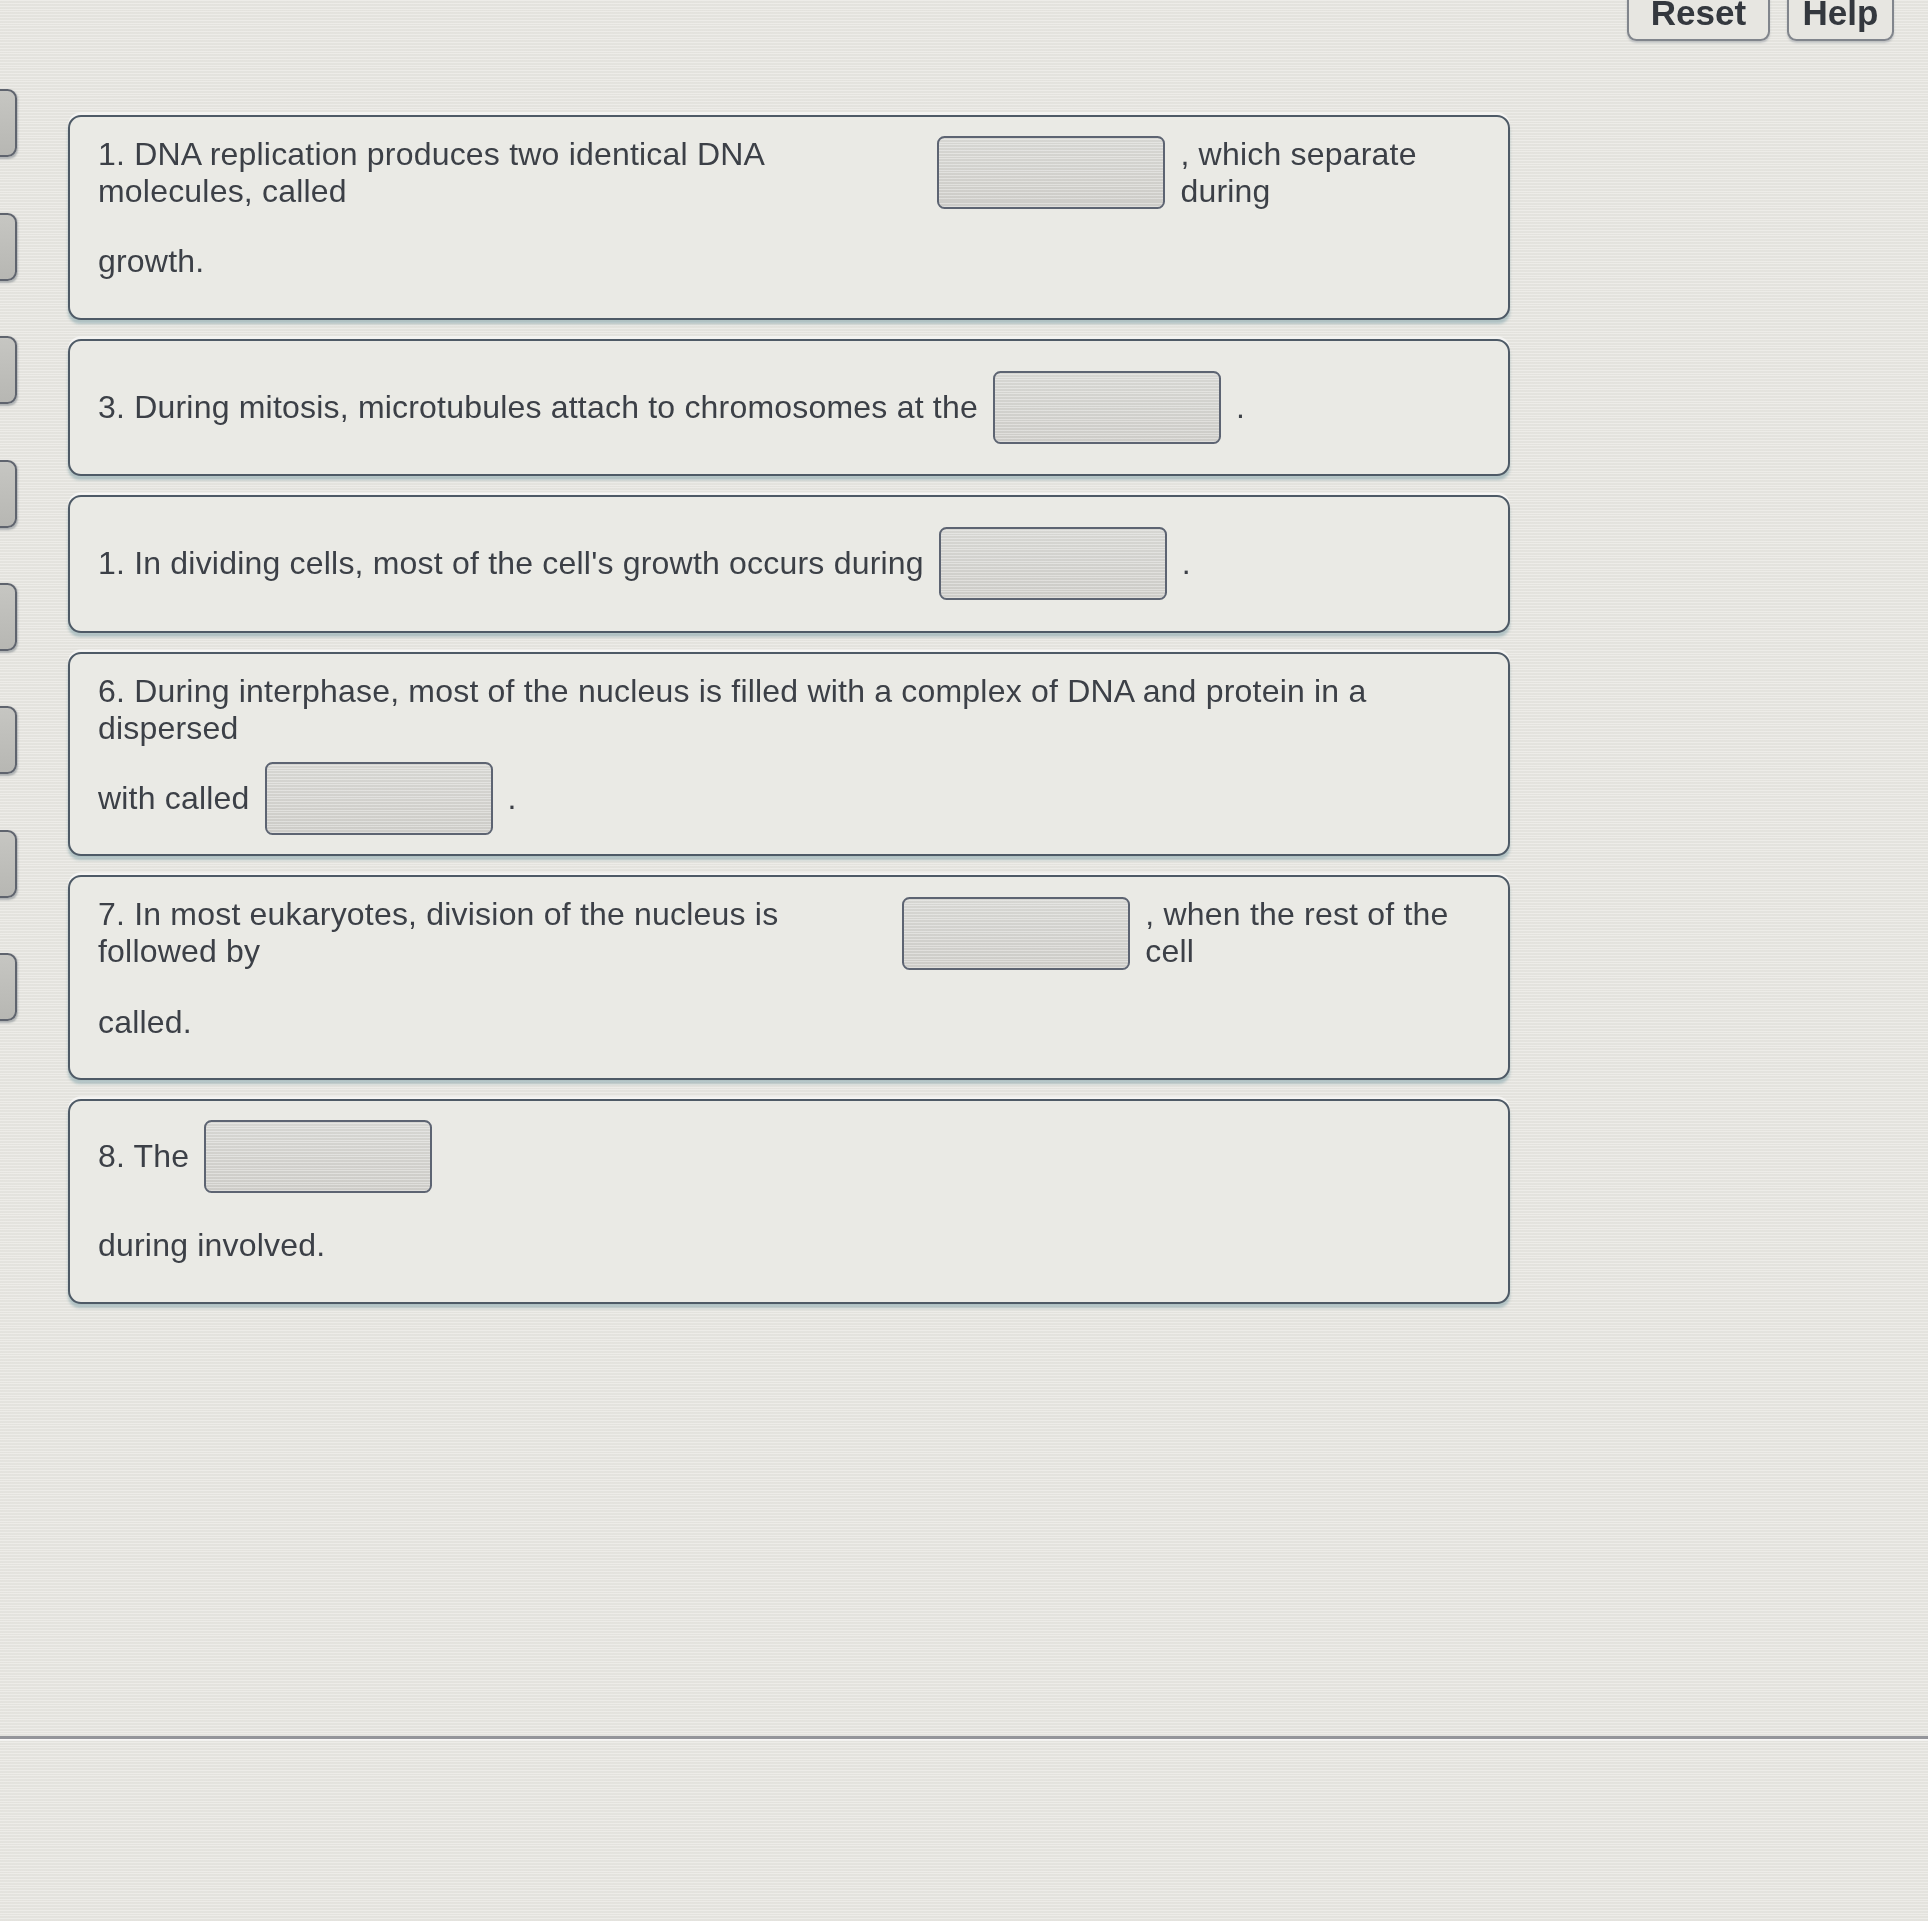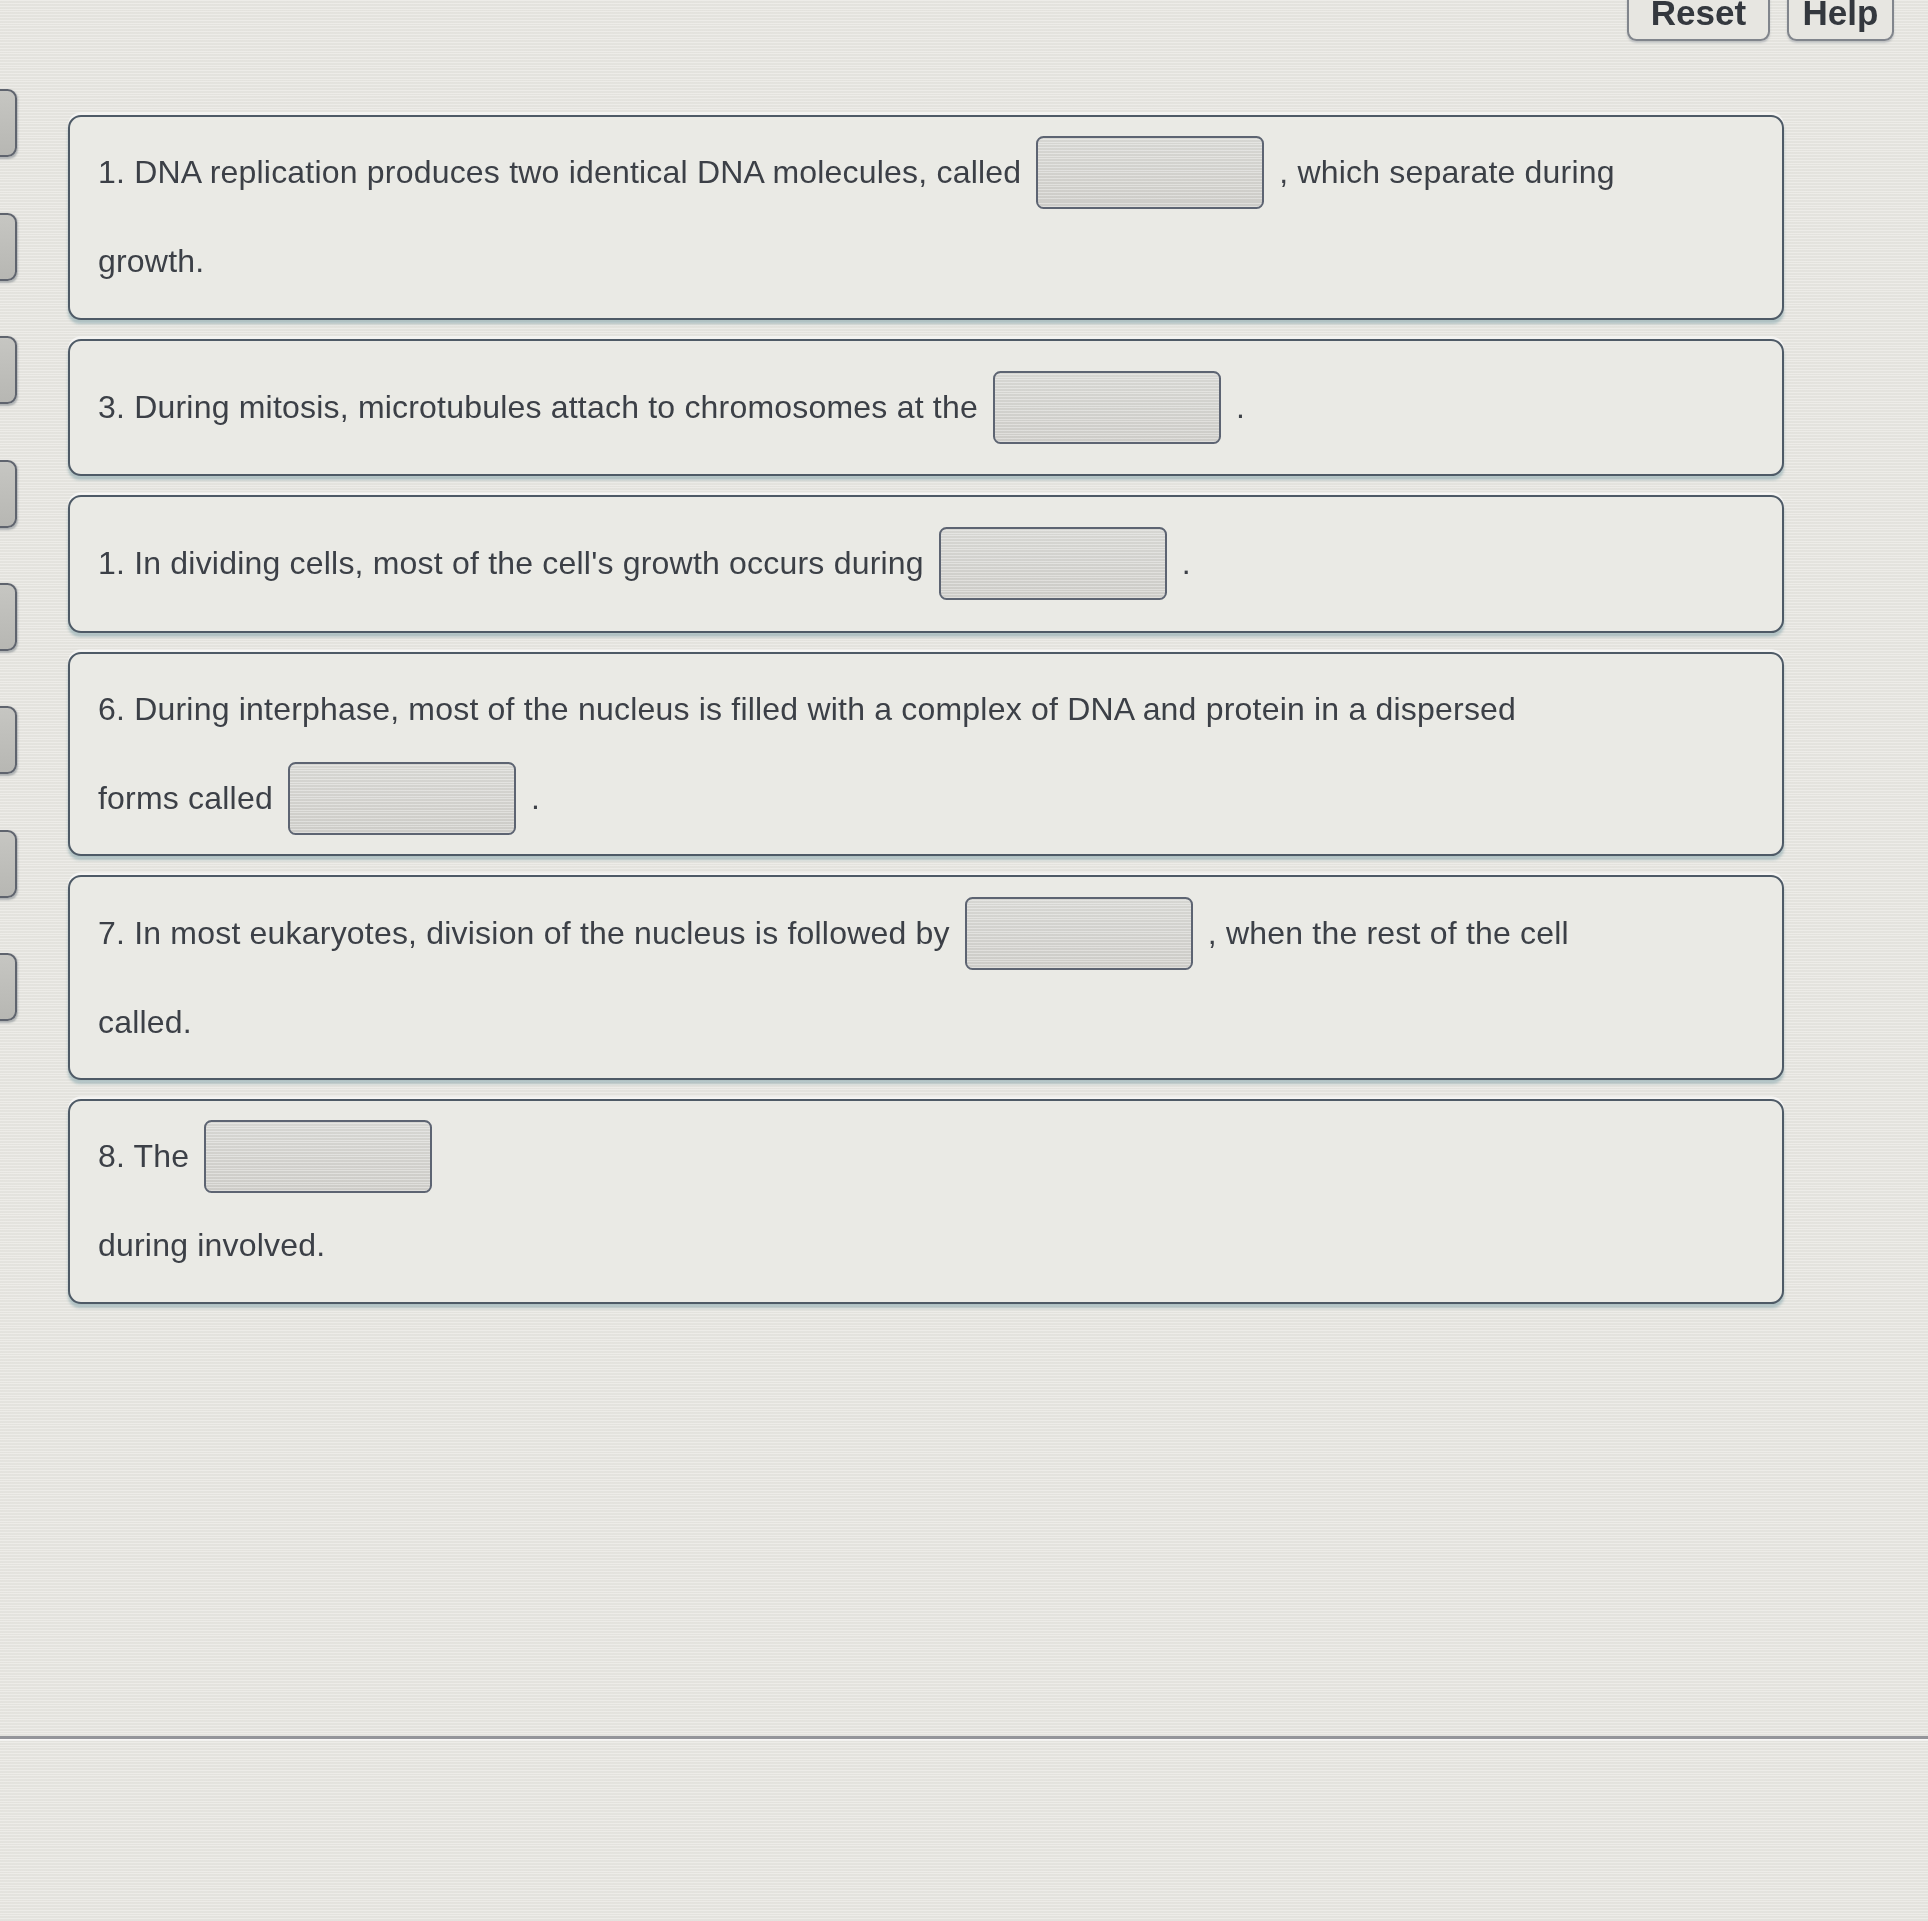--- a/index.html
+++ b/index.html
@@ -55,21 +55,21 @@
     box-sizing:border-box;
     box-shadow:0.9px 1.9px 1.9px rgba(90,100,110,0.4);
     cursor:grab;
   }
 
   
   .questions{
     position:absolute;
     left:68px;
     top:115px;
-    width:1716px;
+    width:1442px;
     display:flex;
     flex-direction:column;
     gap:19px;
   }
   .q-box{
     border:2.8px solid #4e5a66;
     border-radius:13px;
     background:#eaeae5;
     box-sizing:border-box;
     padding:11.3px 28px;
@@ -140,21 +140,21 @@
         <div class="q-line"><span class="q-text">growth.</span></div>
       </div>
       <div class="q-box single">
         <div class="q-line"><span class="q-text">3. During mitosis, microtubules attach to chromosomes at the</span><span class="blank"></span><span class="q-text">.</span></div>
       </div>
       <div class="q-box single">
         <div class="q-line"><span class="q-text">1. In dividing cells, most of the cell's growth occurs during</span><span class="blank"></span><span class="q-text">.</span></div>
       </div>
       <div class="q-box">
         <div class="q-line"><span class="q-text">6. During interphase, most of the nucleus is filled with a complex of DNA and protein in a dispersed</span></div>
-        <div class="q-line"><span class="q-text">forms called</span><span class="blank"></span><span class="q-text">.</span></div>
+        <div class="q-line"><span class="q-text">with called</span><span class="blank"></span><span class="q-text">.</span></div>
       </div>
       <div class="q-box">
         <div class="q-line"><span class="q-text">7. In most eukaryotes, division of the nucleus is followed by</span><span class="blank"></span><span class="q-text">, when the rest of the cell</span></div>
         <div class="q-line"><span class="q-text">called.</span></div>
       </div>
       <div class="q-box">
         <div class="q-line"><span class="q-text">8. The</span><span class="blank"></span></div>
         <div class="q-line"><span class="q-text">during involved.</span></div>
       </div>
     </div>

